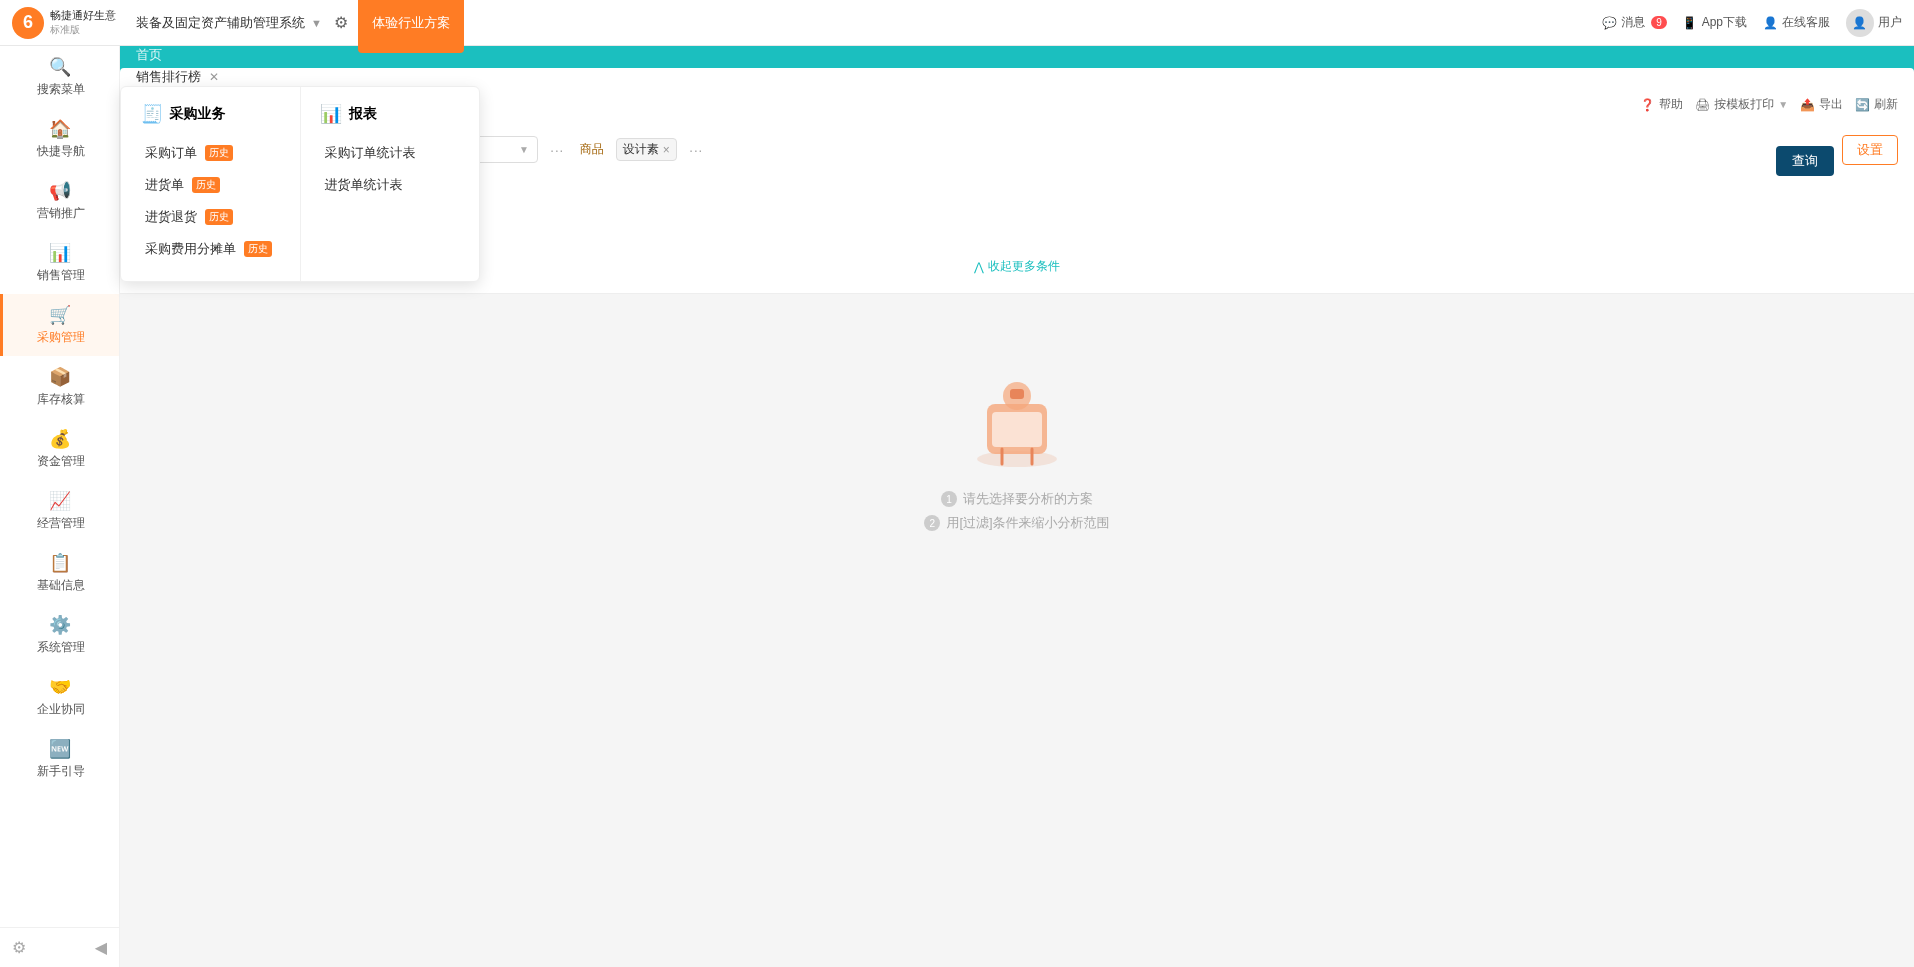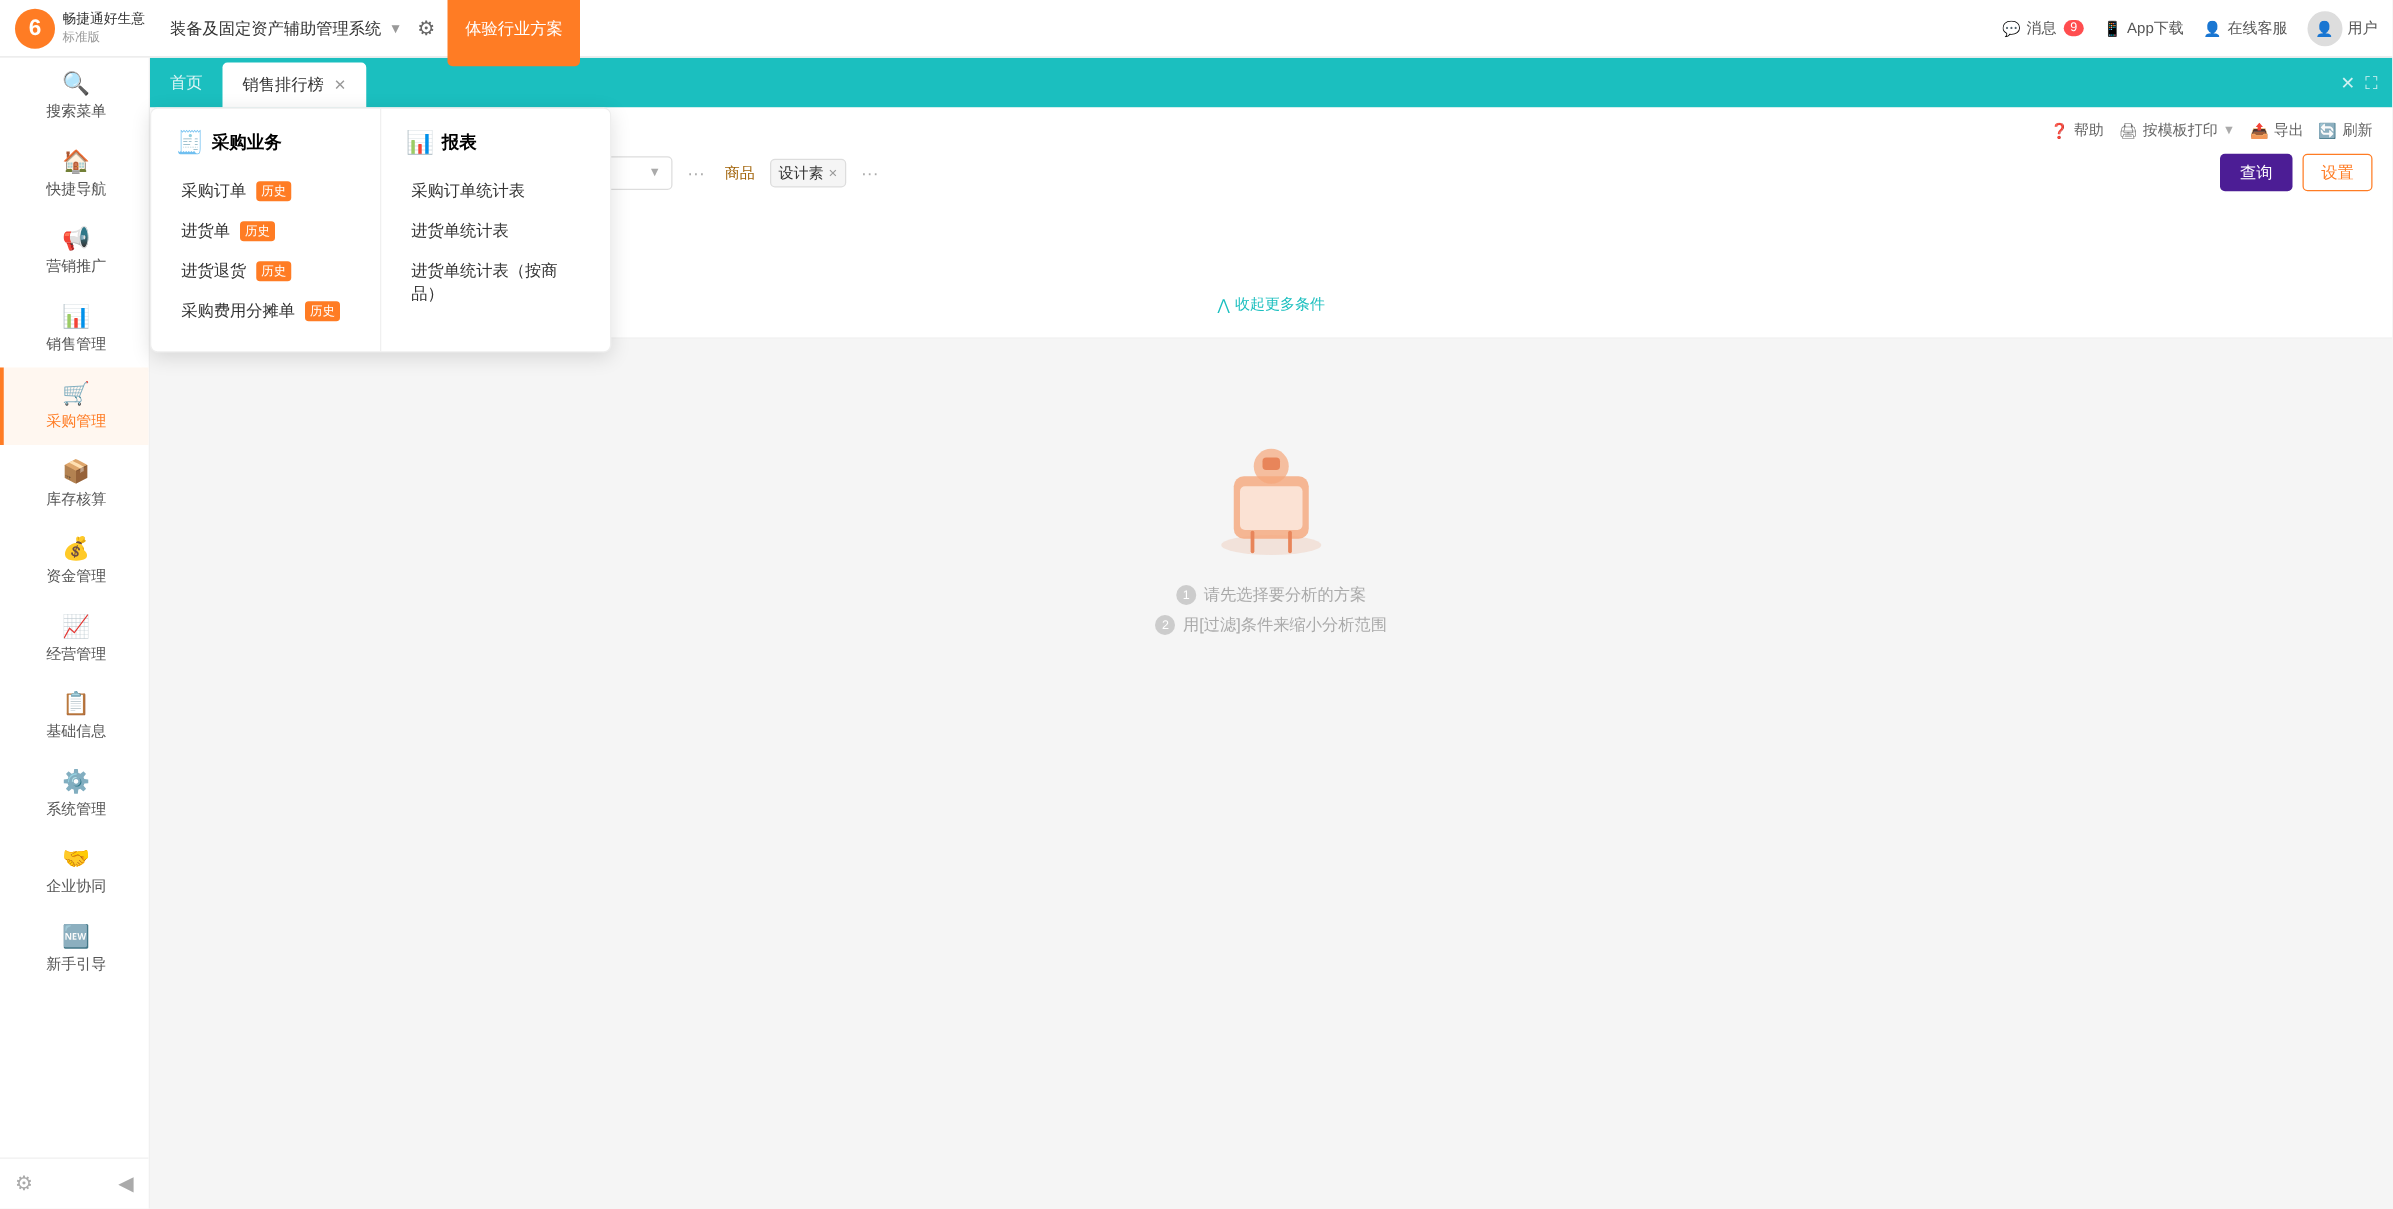--- a/index.html
+++ b/index.html
@@ -78,21 +78,21 @@
       padding: 10px 12px; border-top: 1px solid #f0f0f0;
     }
     .sidebar-bottom-icon { color: #aaa; cursor: pointer; font-size: 16px; }
 
     
     .main { flex: 1; display: flex; flex-direction: column; overflow: hidden; }
 
     
     .tabbar {
       height: 40px; background: #1bbfbf;
-      display: flex; align-items: stretch;
+      display: flex; align-items: stretch; flex-direction: column;
     }
     .tab {
       display: flex; align-items: center; padding: 0 16px; cursor: pointer;
       font-size: 13px; color: rgba(255,255,255,0.85); position: relative;
     }
     .tab.active { background: #fff; color: #333; border-radius: 4px 4px 0 0; margin-top: 4px; }
     .tab-close { margin-left: 8px; color: #999; font-size: 12px; }
     .tabbar-actions { margin-left: auto; display: flex; align-items: center; padding: 0 12px; gap: 8px; }
     .tabbar-action-icon { color: rgba(255,255,255,0.8); cursor: pointer; font-size: 14px; }
 
@@ -105,21 +105,21 @@
       border-bottom: 1px solid #eee;
       display: flex; flex-direction: column; gap: 10px;
     }
     .filter-row { display: flex; align-items: center; gap: 12px; flex-wrap: wrap; }
     .filter-tag {
       background: #f5f5f5; border: 1px solid #ddd; border-radius: 4px;
       padding: 2px 6px; font-size: 12px; color: #333; display: flex; align-items: center; gap: 4px;
     }
     .filter-tag-close { color: #999; cursor: pointer; }
     .filter-dots { color: #aaa; cursor: pointer; font-size: 14px; }
-    .btn-query { background: #4c1d95; color: #fff; border: none; border-radius: 4px; padding: 6px 16px; cursor: pointer; font-size: 13px; }
+    .btn-query { background: #0c4a6e; color: #fff; border: none; border-radius: 4px; padding: 6px 16px; cursor: pointer; font-size: 13px; margin-top: 23px; }
     .btn-settings { background: #fff; color: #ff7c24; border: 1px solid #ff7c24; border-radius: 4px; padding: 5px 14px; cursor: pointer; font-size: 13px; }
     .toolbar-right { margin-left: auto; display: flex; align-items: center; gap: 12px; }
     .toolbar-item { display: flex; align-items: center; gap: 4px; color: #666; font-size: 12px; cursor: pointer; }
 
     .collapse-bar {
       display: flex; align-items: center; justify-content: center;
       padding: 8px; color: #1bbfbf; cursor: pointer; font-size: 12px; gap: 4px;
     }
 
     
@@ -404,17 +404,14 @@
     <div class="dropdown-col-title report">
       <span class="icon" style="color:#1bbfbf">📊</span>
       <span>报表</span>
     </div>
     <div class="dropdown-item">
       <span>采购订单统计表</span>
     </div>
     <div class="dropdown-item">
       <span>进货单统计表</span>
     </div>
-    <div class="dropdown-item">
-      <span>进货单统计表（按商品）</span>
-    </div>
   </div>
 </div>
 
 </body></html>

